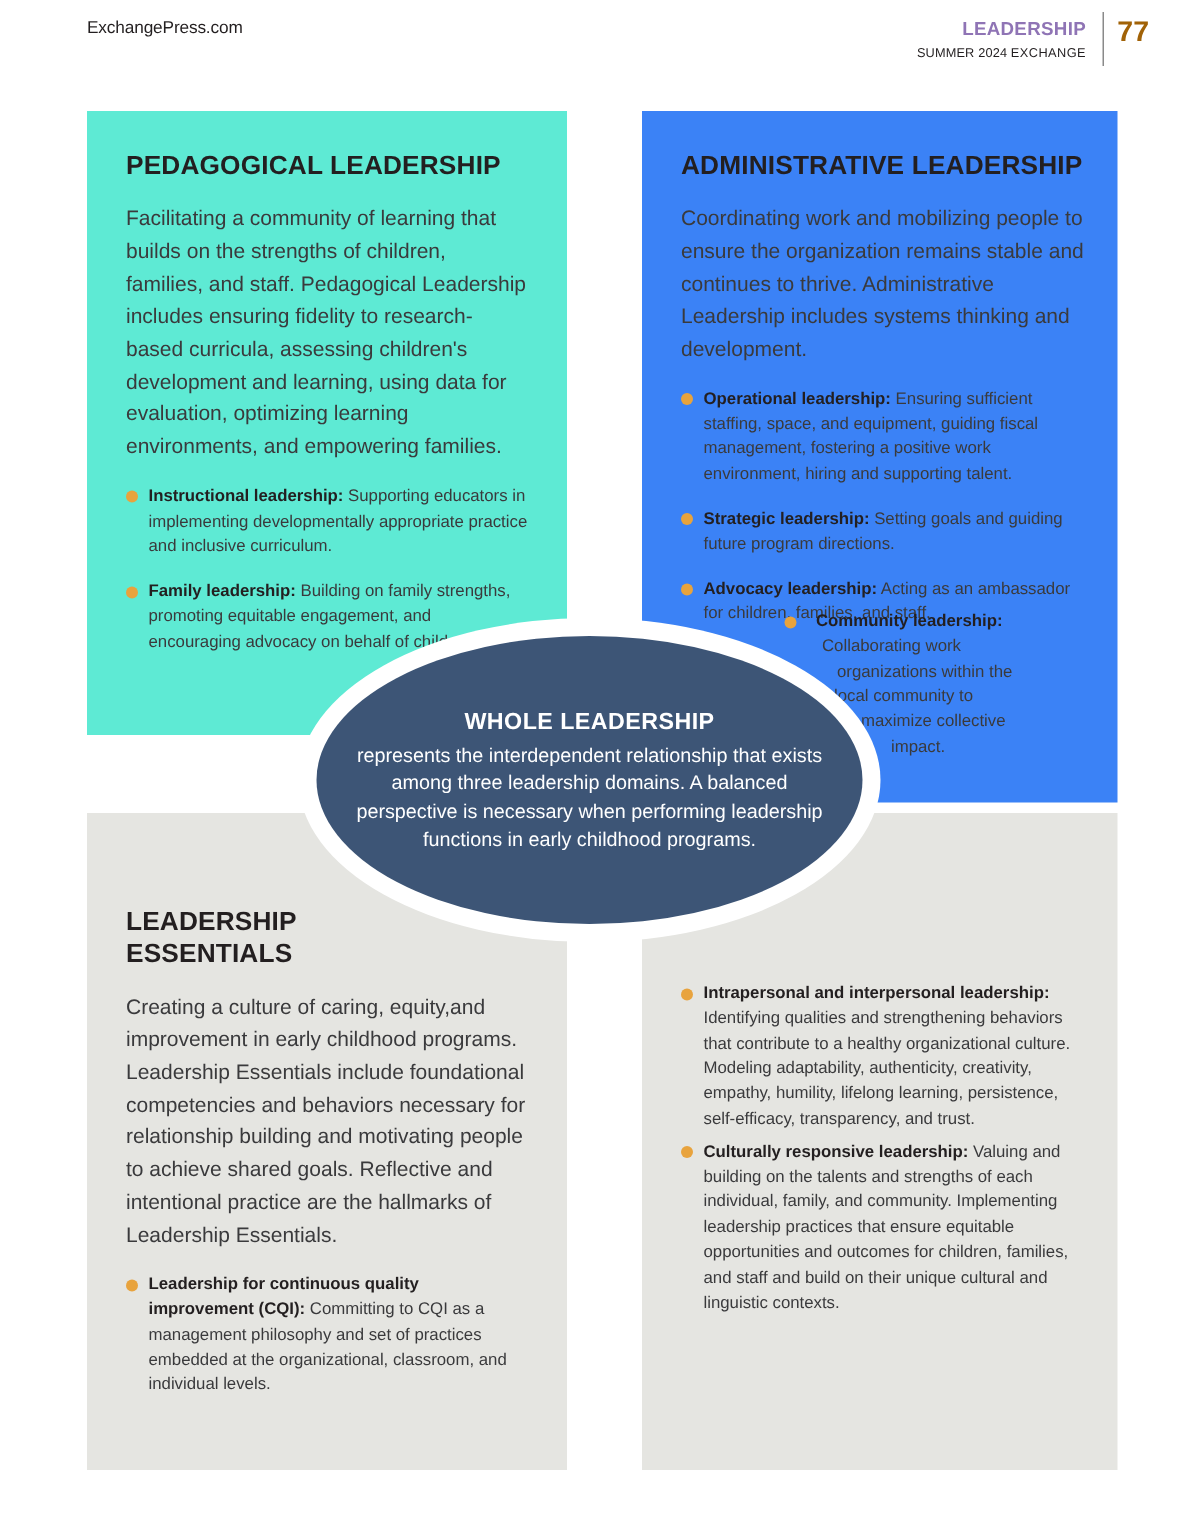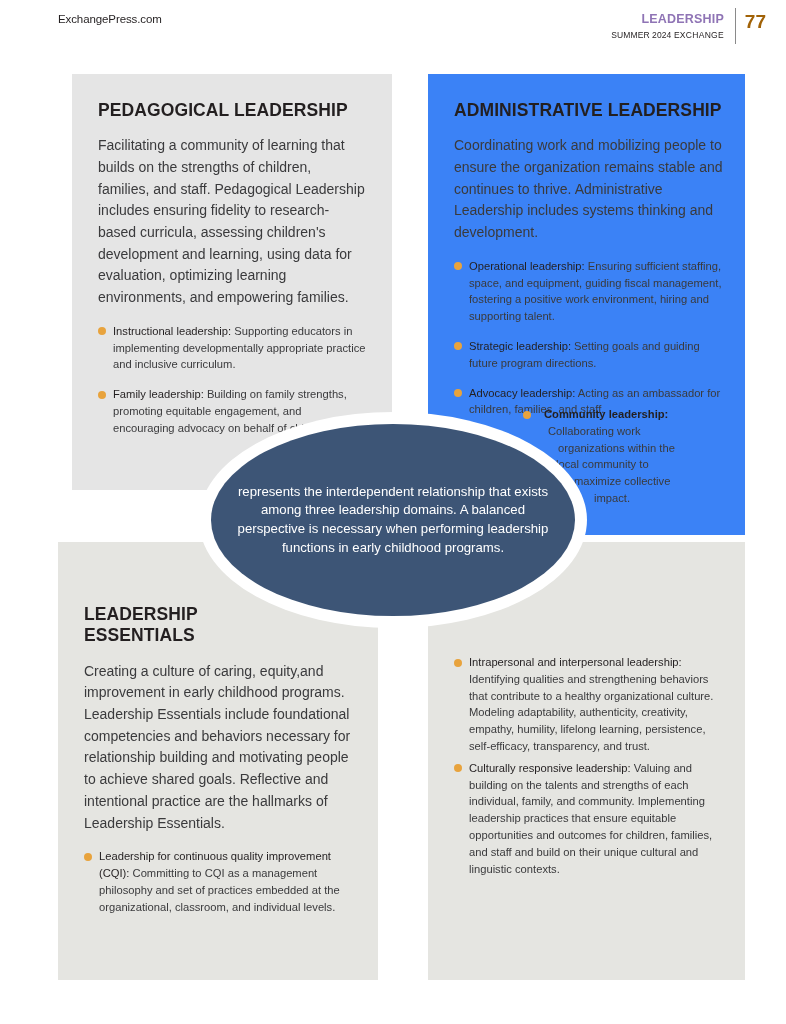--- a/index.html
+++ b/index.html
@@ -68,25 +68,25 @@
     font-weight: bold;
     color: #a16207;
   }
 
   
   .panel {
     position: absolute;
     box-sizing: border-box;
   }
   .panel-yellow {
-    left: 72px;
+    left: 58px;
     top: 74px;
     width: 320px;
     height: 416px;
-    background: #e5e5e5;
+    background: #5eead4;
   }
   .panel-blue {
     left: 428px;
     top: 74px;
     width: 317px;
     height: 461px;
     background: #3b82f6;
   }
   .panel-gray-left {
     left: 58px;
@@ -147,21 +147,21 @@
     position: absolute;
     left: 0;
     top: 4.5px;
     width: 8px;
     height: 8px;
     border-radius: 50%;
     background: #e8a33d;
   }
   ul.bullets li b {
     color: #231f20;
-    font-weight: normal;
+    font-weight: bold;
   }
 
   
   .community-block {
     position: absolute;
     left: 510px;
     top: 406px;
     width: 205px;
     font-size: 11.2px;
     line-height: 1.5;
@@ -289,21 +289,21 @@
     <div class="cl-l2">Collaborating work</div>
     <div class="cl-l3">organizations within the</div>
     <div class="cl-l4">local community to</div>
     <div class="cl-l5">maximize collective</div>
     <div class="cl-l6">impact.</div>
   </div>
 
   <div class="ellipse-halo"></div>
   <div class="ellipse">
     <div class="ellipse-text">
-      <span>represents the interdependent relationship that exists among three leadership domains. A balanced perspective is necessary when performing leadership functions in early childhood programs.</span>
+      <span class="wl-title">WHOLE LEADERSHIP</span><span>represents the interdependent relationship that exists among three leadership domains. A balanced perspective is necessary when performing leadership functions in early childhood programs.</span>
     </div>
   </div>
 
   <div class="panel panel-gray-left">
     <div class="panel-inner">
       <h2 class="panel-title">
         <span>LEADERSHIP</span><br>
         <span>ESSENTIALS</span>
       </h2>
       <p class="panel-body">Creating a culture of caring, equity,and improvement in early childhood programs. Leadership Essentials include foundational competencies and behaviors necessary for relationship building and motivating people to achieve shared goals. Reflective and intentional practice are the hallmarks of Leadership Essentials.</p>

